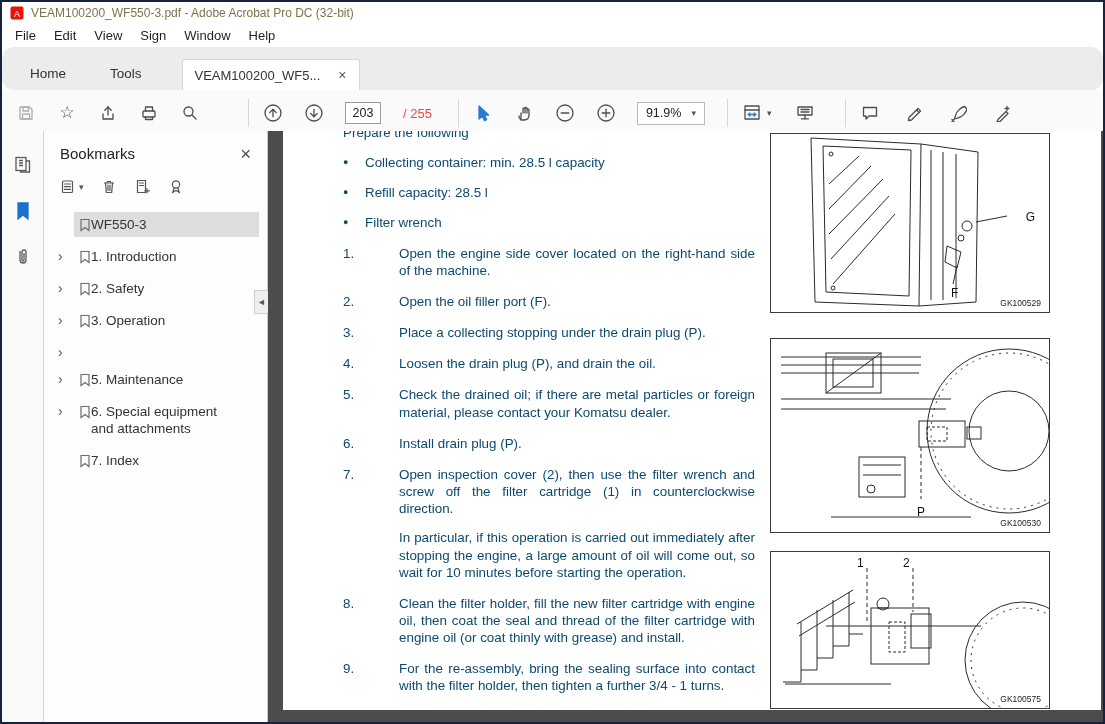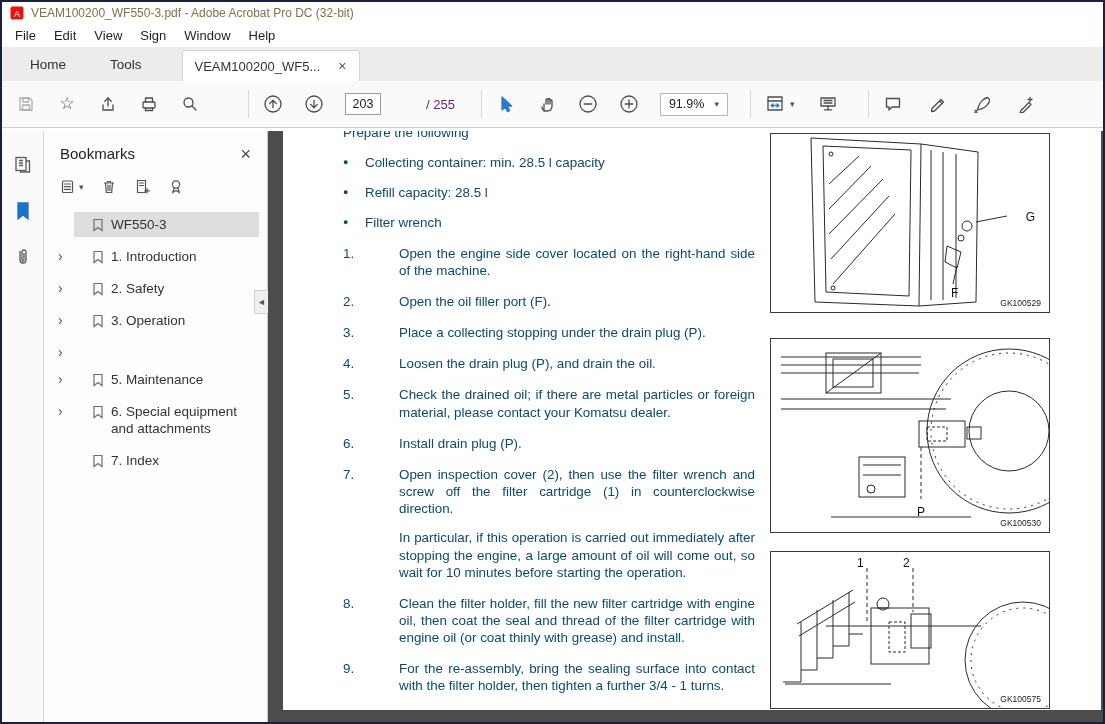--- a/index.html
+++ b/index.html
@@ -10,35 +10,35 @@
 
   
   .titlebar{height:22px;display:flex;align-items:center;gap:7px;padding:0 8px;background:#fff;}
   .titlebar .title{font-size:12px;color:#7b744a;white-space:nowrap;}
 
   
   .menubar{height:23px;display:flex;align-items:center;background:#fff;padding-left:4px;text-align:center;}
   .menubar span{font-size:13px;color:#1f1f1f;padding:0 9px;cursor:default;}
 
   
-  .tabbar{height:34px;background:#ececec;display:flex;align-items:flex-end;padding-left:6px;}
+  .tabbar{height:43px;background:#ececec;display:flex;align-items:flex-end;padding-left:6px;border-radius:12px;}
   .tab-plain{height:34px;display:flex;align-items:center;padding:0 22px;font-size:13.5px;color:#303030;}
   .tab-doc{height:31px;display:flex;align-items:center;gap:10px;background:#fff;border:1px solid #d6d6d6;border-bottom:none;border-radius:3px 3px 0 0;padding:0 12px;margin-left:18px;font-size:13px;color:#333;min-width:178px;}
   .tab-doc .tab-close{margin-left:auto;color:#555;font-size:14px;line-height:14px;cursor:default;}
 
   
   .toolbar{height:47px;background:#fafafa;border-bottom:1px solid #cfcfcf;display:flex;align-items:center;padding:0 14px;}
   .tgroup{display:flex;align-items:center;gap:21px;}
   .tsep{width:1px;height:28px;background:#d7d7d7;margin:0 14px;}
   .ticon{width:20px;height:20px;display:flex;align-items:center;justify-content:center;color:#4c4c4c;}
   .ticon svg{stroke:#4c4c4c;fill:none;stroke-width:1.3;stroke-linecap:round;stroke-linejoin:round;}
   .ticon.gray svg{stroke:#adadad;}
   .star-glyph{font-size:17px;color:#4c4c4c;line-height:18px;}
   .page-input{width:36px;height:22px;border:1px solid #9b9b9b;background:#fff;font-size:12.5px;text-align:center;color:#222;font-family:inherit;}
-  .page-total{font-size:13px;color:#701a75;margin-left:24px;}
+  .page-total{font-size:13px;color:#ef4444;margin-left:1px;}
   .zoom-box{display:flex;align-items:center;gap:10px;border:1px solid #b9b9b9;background:#fff;height:23px;padding:0 8px;font-size:12.5px;color:#222;}
   .caret{font-size:9px;color:#555;}
   .fitwrap{display:flex;align-items:center;gap:5px;}
 
   
   .main{position:absolute;top:129px;left:0;right:0;bottom:0;display:flex;}
 
   .rail{width:42px;background:#fafafa;border-right:1px solid #d4d4d4;display:flex;flex-direction:column;align-items:center;padding-top:24px;gap:26px;}
   .rail .ricon svg{stroke:#5a5a5a;fill:none;stroke-width:1.3;}
   .rail .ricon.active svg{stroke:#1b72c9;}
@@ -46,21 +46,21 @@
   .panel{width:224px;background:#fdfdfd;border-right:1px solid #c8c8c8;padding-top:14px;position:relative;}
   .panel-header{display:flex;align-items:center;padding:0 16px;}
   .panel-title{font-size:15px;color:#222;}
   .panel-close{margin-left:auto;font-size:18px;color:#444;line-height:16px;cursor:default;}
   .panel-tools{display:flex;align-items:center;gap:17px;padding:16px 16px 0 16px;}
   .ptool{display:flex;align-items:center;gap:3px;}
   .ptool svg{stroke:#565656;fill:none;stroke-width:1.2;stroke-linecap:round;}
   .bm-list{margin-top:17px;}
   .bm-row{display:flex;align-items:flex-start;padding:0 8px 0 14px;margin-bottom:7px;}
   .bm-chevron{width:16px;flex:none;color:#555;font-size:14px;line-height:16px;padding-top:4px;}
-  .bm-inner{display:flex;gap:7px;align-items:flex-start;padding:4px 8px 4px 18px;flex:1;}
+  .bm-inner{display:flex;align-items:flex-start;padding:4px 8px 4px 5px;flex:1;}
   .bm-row.selected .bm-inner{background:#dcdddf;}
   .bm-glyph{flex:none;padding-top:2px;}
   .bm-glyph svg{stroke:#6e6e6e;fill:none;stroke-width:1.2;}
   .bm-label{font-size:13.5px;color:#333;line-height:17px;max-width:130px;}
 
   .collapse-handle{position:absolute;left:252px;top:288px;font-size:9px;color:#5a5a5a;background:#efefef;padding:6px 2px;border:1px solid #cfcfcf;border-right:none;}
 
   
   .docarea{flex:1;background:#4c4c4c;position:relative;overflow:hidden;}
   .page{position:absolute;left:15px;top:0;width:818px;height:579px;background:#fff;overflow:hidden;}

